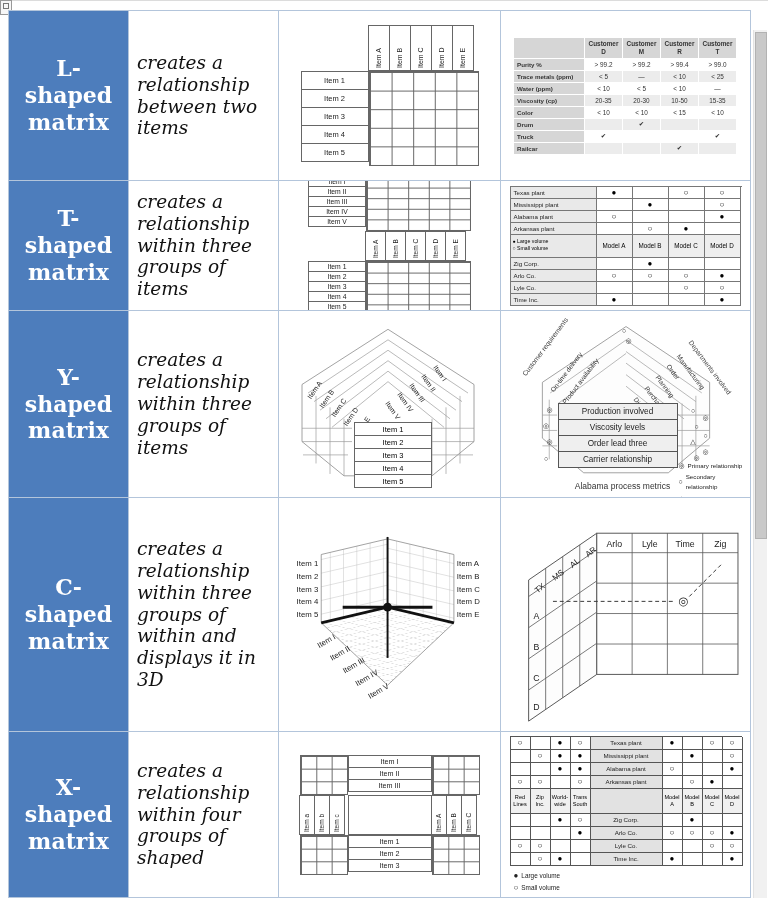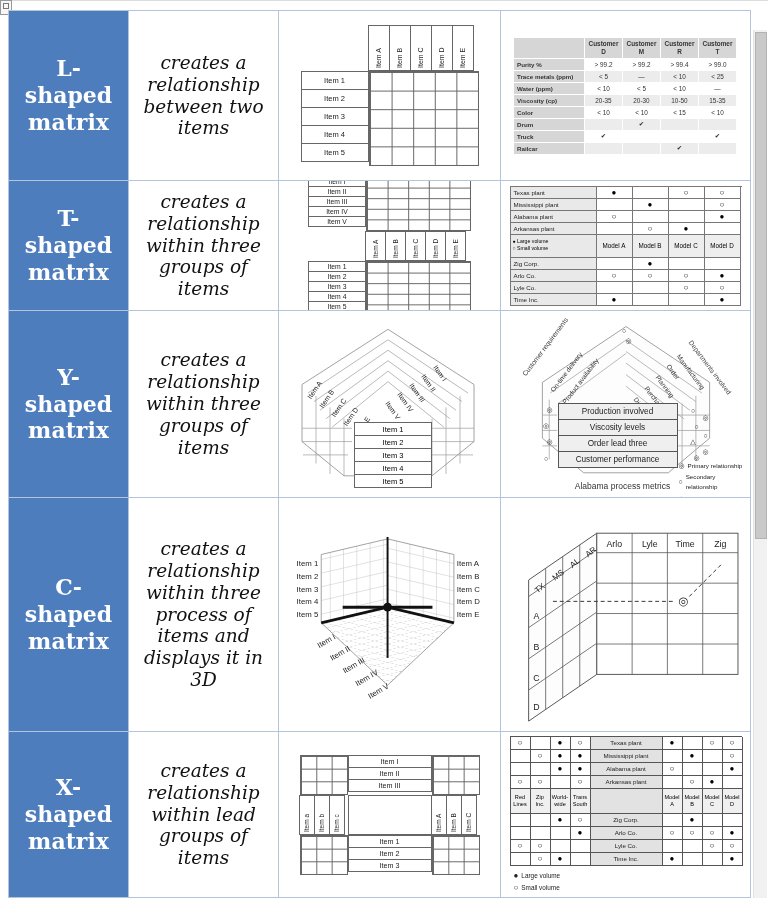--- a/index.html
+++ b/index.html
@@ -13,21 +13,21 @@
 
   
   .matrix-table{position:absolute;left:8px;top:10px;width:742px;border-top:1px solid #b3c5db;border-left:1px solid #b3c5db;}
   .trow{display:grid;grid-template-columns:120px 150px 222px 250px;}
   .r1{height:170px}.r2{height:130px}.r3{height:187px}.r4{height:234px}.r5{height:166px}
   .tcell{border-right:1px solid #b3c5db;border-bottom:1px solid #b3c5db;position:relative;overflow:hidden;}
   .cell-title{background:#4d7dbc;display:flex;align-items:center;justify-content:center;}
   .mtitle span{display:block;text-align:center;color:#fff;font-family:"DejaVu Serif",serif;
                font-weight:bold;font-size:22px;line-height:1.22;}
   .cell-desc{display:flex;align-items:center;justify-content:center;}
-  .mdesc{margin:0;padding:0 8px;text-align:center;font-family:"DejaVu Serif",serif;font-style:italic;
+  .mdesc{margin:0;padding:0 8px;font-family:"DejaVu Serif",serif;font-style:italic;
          font-size:18.5px;line-height:1.18;color:#111;}
   .cell-diag,.cell-ex{display:flex;align-items:center;justify-content:center;background:#fff;}
 
   
   .gridbg{background-color:#fff;border:1px solid #666;
           background-image:linear-gradient(to right,#666 1px,transparent 1px),
                            linear-gradient(to bottom,#666 1px,transparent 1px);
           background-size:20% 20%;}
   .labcol{display:flex;flex-direction:column;}
   .labcol .cell{border:1px solid #666;margin-top:-1px;background:#fff;display:flex;align-items:center;
@@ -394,21 +394,21 @@
           <span class="yxh rh">Departments involved</span>
           <span class="yxr rb0">Manufacturing</span>
           <span class="yxr rb1">Order</span>
           <span class="yxr rb2">Planning</span>
           <span class="yxr rb3">Purchasing</span>
           <span class="yxr rb4">Distribution</span>
           <div class="yx-center">
               <span class="cell">Production involved</span>
               <span class="cell">Viscosity levels</span>
               <span class="cell">Order lead three</span>
-              <span class="cell">Customer performance</span>
+              <span class="cell">Carrier relationship</span>
             </div>
           <div class="ym ym-top">
               <span class="cell">○</span>
               <span class="cell">◎</span>
             </div>
           <div class="ym ym-left">
               <span class="cell">◎</span>
               <span class="cell">◎</span>
               <span class="cell">◎</span>
               <span class="cell">○</span>
@@ -445,21 +445,21 @@
 
     <section class="trow r4">
       <div class="tcell cell-title">
         <div class="mtitle">
           <span>C-</span>
           <span>shaped</span>
           <span>matrix</span>
         </div>
       </div>
       <div class="tcell cell-desc">
-        <p class="mdesc">creates a relationship within three process of items and displays it in 3D</p>
+        <p class="mdesc">creates a relationship within three groups of within and displays it in 3D</p>
       </div>
       <div class="tcell cell-diag">
         <svg class="cdiag" width="200" height="208" viewBox="0 0 205 212">
           <defs>
             <pattern id="pgl" width="13.6" height="14" patternUnits="userSpaceOnUse" patternTransform="skewY(-13)">
               <path d="M13.6 0H0V14" fill="none" stroke="#b5b5b5" stroke-width="0.8"></path>
             </pattern>
             <pattern id="pgr" width="13.6" height="14" patternUnits="userSpaceOnUse" patternTransform="skewY(13)">
               <path d="M13.6 0H0V14" fill="none" stroke="#b5b5b5" stroke-width="0.8"></path>
             </pattern>
@@ -538,21 +538,21 @@
 
     <section class="trow r5">
       <div class="tcell cell-title">
         <div class="mtitle">
           <span>X-</span>
           <span>shaped</span>
           <span>matrix</span>
         </div>
       </div>
       <div class="tcell cell-desc">
-        <p class="mdesc">creates a relationship within lead groups of items</p>
+        <p class="mdesc">creates a relationship within four groups of shaped</p>
       </div>
       <div class="tcell cell-diag">
         <div class="xdiag">
           <div class="xd-sec">
             <div class="gridbg xd-g"></div>
             <div class="labcol xd-c">
                 <span class="cell">Item I</span>
                 <span class="cell">Item II</span>
                 <span class="cell">Item III</span>
               </div>

